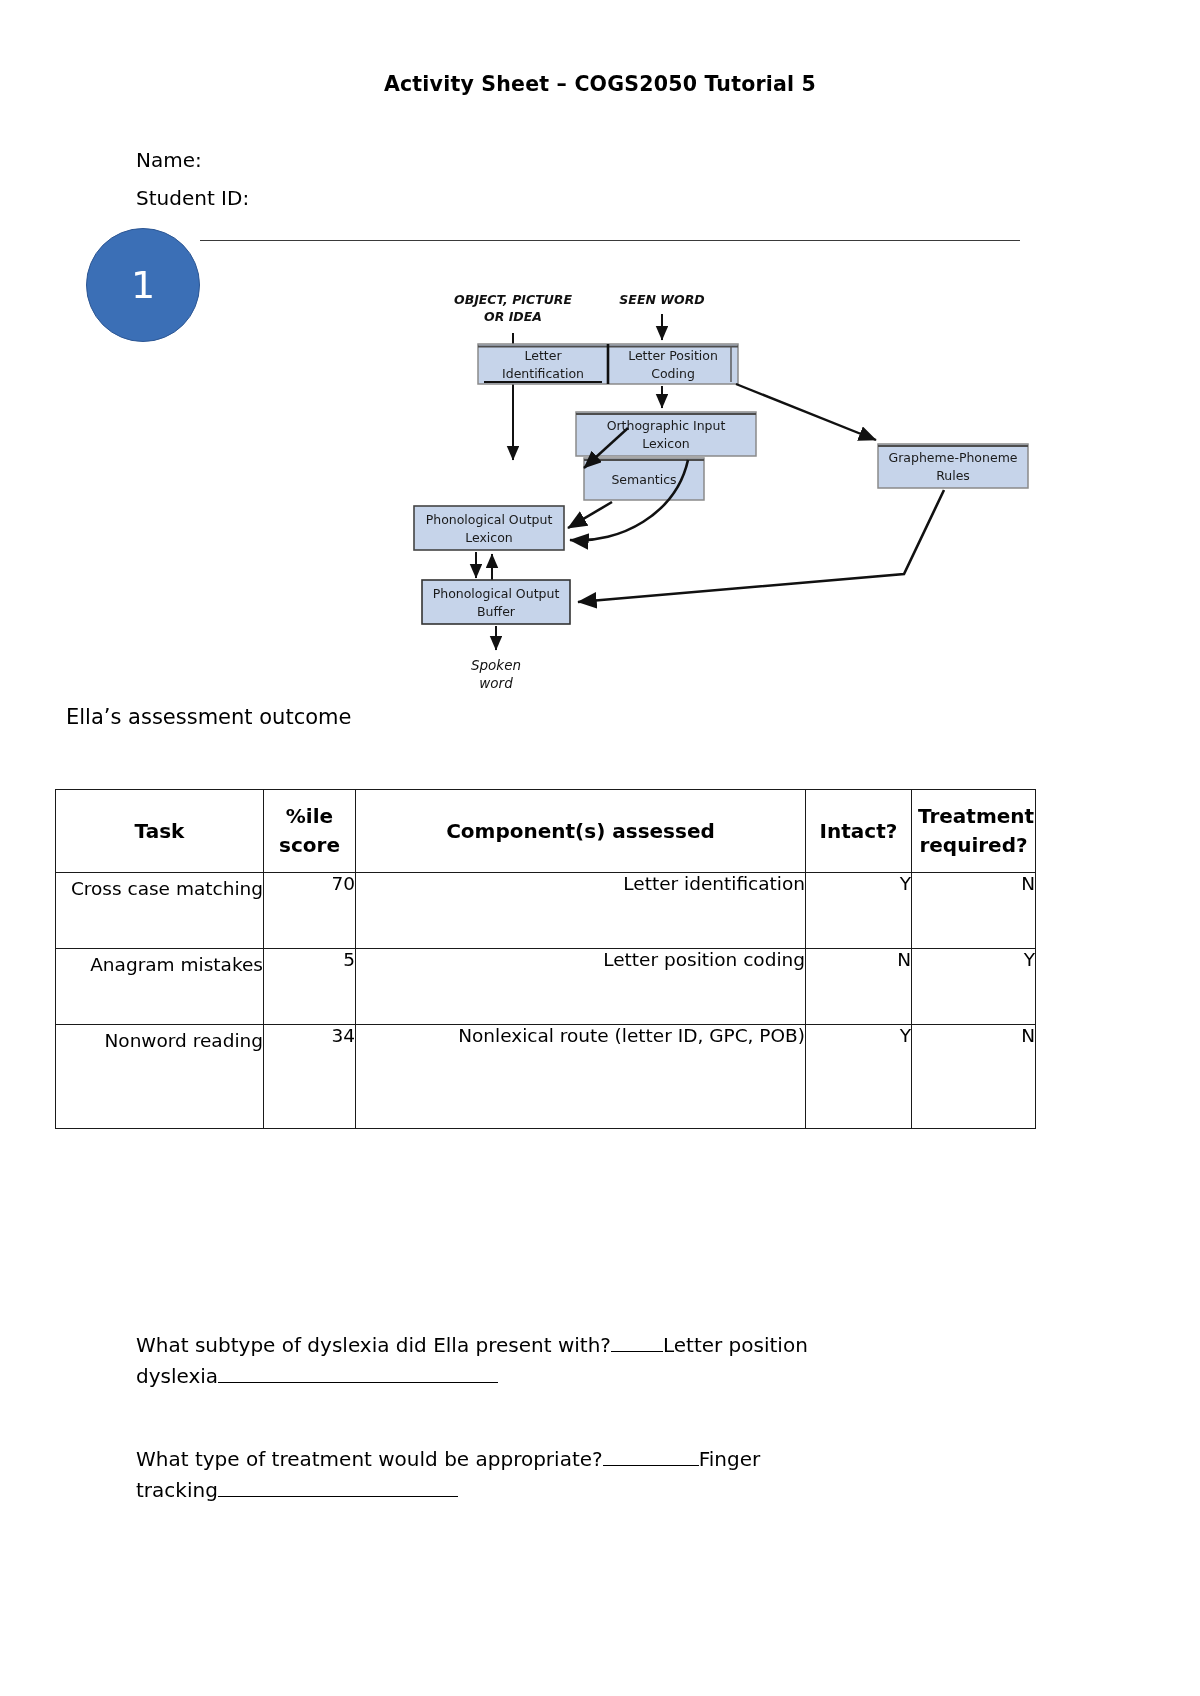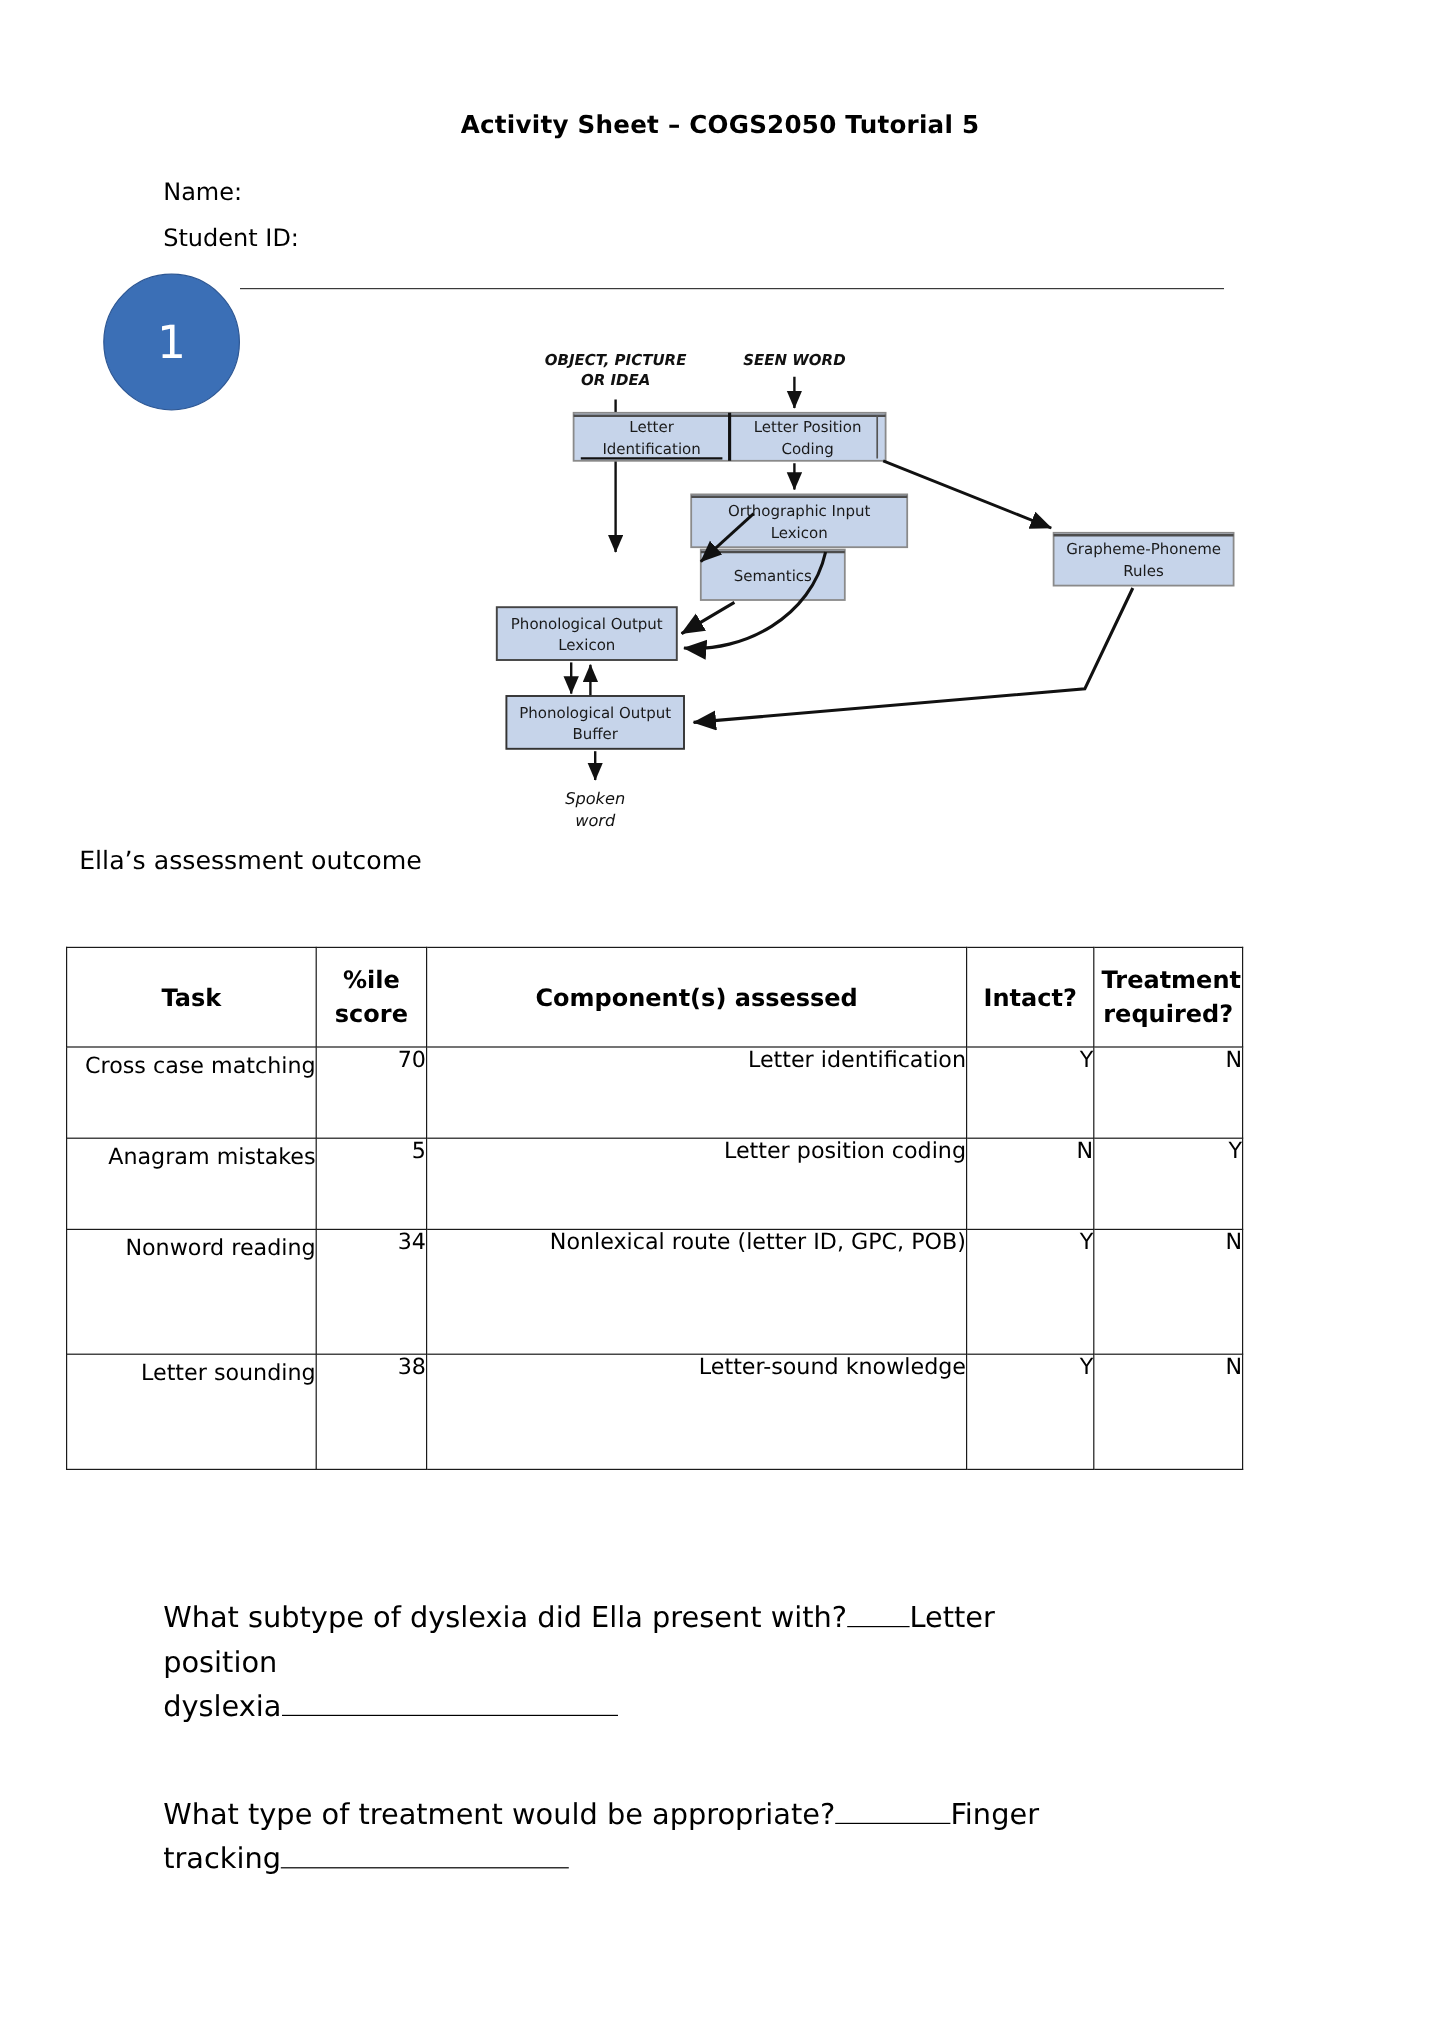--- a/index.html
+++ b/index.html
@@ -24,21 +24,20 @@
   
   .doc-title {
     position: absolute;
     top: 72px;
     left: 0;
     width: 1200px;
     text-align: center;
     font-size: 20.5px;
     font-weight: bold;
     letter-spacing: 0.2px;
-    margin-top: 20px;
   }
 
   
   .field-name {
     position: absolute;
     left: 136px;
     top: 148px;
     font-size: 20px;
   }
   .field-sid {
@@ -147,21 +146,21 @@
     padding: 8px 6px 8px 10px;
     vertical-align: top;
   }
 
   
   .questions {
     position: absolute;
     left: 136px;
     top: 1330px;
     width: 760px;
-    font-size: 24px;
+    font-size: 20px;
     line-height: 1.55;
   }
   .q-block { margin-bottom: 52px; }
   .blank-sm {
     display: inline-block;
     border-bottom: 1.4px solid #000;
     width: 52px;
     height: 1em;
     vertical-align: baseline;
   }
@@ -338,27 +337,20 @@
           <td class="c-yn">N</td>
           <td class="c-yn">Y</td>
         </tr>
         <tr style="height:104px">
           <td class="c-task">Nonword reading</td>
           <td class="c-score">34</td>
           <td class="c-comp">Nonlexical route (letter ID, GPC, POB)</td>
           <td class="c-yn">Y</td>
           <td class="c-yn">N</td>
         </tr>
-        <tr style="height:96px">
-          <td class="c-task">Letter sounding</td>
-          <td class="c-score">38</td>
-          <td class="c-comp">Letter-sound knowledge</td>
-          <td class="c-yn">Y</td>
-          <td class="c-yn">N</td>
-        </tr>
       </tbody>
     </table>
   </div>
 
   <div class="questions">
 
     <div class="q-block">
       <span>What subtype of dyslexia did Ella present with?</span><span class="blank-sm"></span><span>Letter position</span><br>
       <span>dyslexia</span><span class="blank-lg"></span>
     </div>

